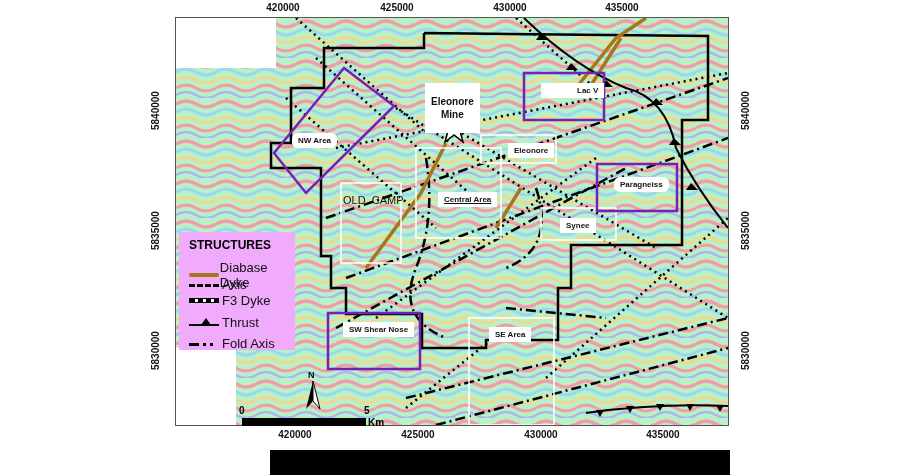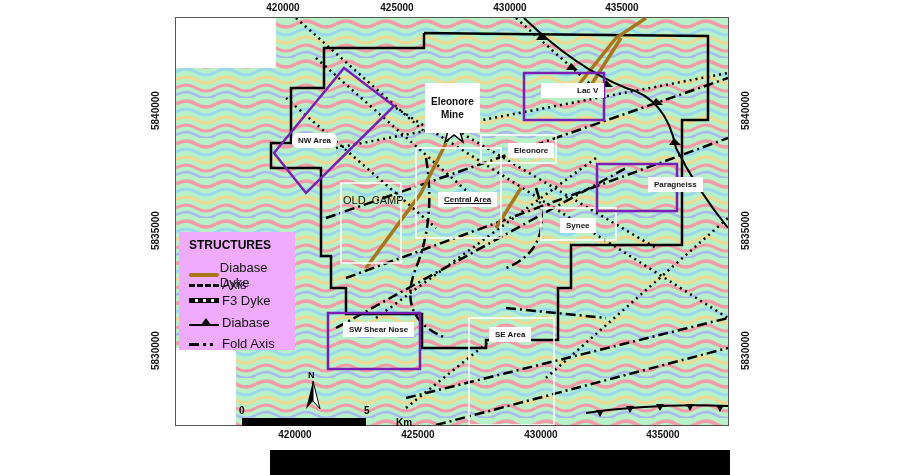--- a/index.html
+++ b/index.html
@@ -123,21 +123,21 @@
   </svg>
 </div>
 
 <div class="label" style="left:425px;top:83px;font-size:10px;line-height:13px;padding:12px 6px;">
   <div>Eleonore</div>
   <div>Mine</div>
 </div>
 <div class="label" style="left:541px;top:83px;padding-left:36px;">Lac V</div>
 <div class="label" style="left:292px;top:133px;border-radius:6px;">NW Area</div>
 <div class="label" style="left:508px;top:143px;">Eleonore</div>
-<div class="label" style="left:648px;top:177px;">Paragneiss</div>
+<div class="label" style="left:614px;top:177px;border-radius:6px;">Paragneiss</div>
 <div style="position:absolute;left:343px;top:194px;font-size:11px;font-weight:normal;color:#111;white-space:pre;">OLD  CAMP</div>
 <div class="label" style="left:438px;top:192px;text-decoration:underline;">Central Area</div>
 <div class="label" style="left:560px;top:218px;">Synee</div>
 <div class="label" style="left:343px;top:322px;">SW Shear Nose</div>
 <div class="label" style="left:489px;top:327px;">SE Area</div>
 
 <div class="legend">
   <div class="title">STRUCTURES</div>
   <div class="item" style="top:28px">
     <span class="sym">
@@ -155,21 +155,21 @@
     <span class="sym">
         <span style="position:absolute;left:0;top:1px;width:28px;height:3px;border:1px solid #000;background:repeating-linear-gradient(90deg,#000 0 5px,#fff 5px 8px);"></span>
       </span>
     <span>F3 Dyke</span>
   </div>
   <div class="item" style="top:83px">
     <span class="sym">
         <span style="position:absolute;left:0;top:5px;width:30px;border-top:2px solid #000;"></span>
         <span style="position:absolute;left:12px;top:-1px;width:0;height:0;border-left:5px solid transparent;border-right:5px solid transparent;border-bottom:7px solid #000;"></span>
       </span>
-    <span>Diabase</span>
+    <span>Thrust</span>
   </div>
   <div class="item" style="top:104px">
     <span class="sym">
         <span style="position:absolute;left:0;top:3px;width:10px;height:3px;background:#000;"></span>
         <span style="position:absolute;left:14px;top:3px;width:3px;height:3px;background:#000;"></span>
         <span style="position:absolute;left:21px;top:3px;width:3px;height:3px;background:#000;"></span>
       </span>
     <span>Fold Axis</span>
   </div>
 </div>
@@ -179,16 +179,16 @@
   <svg width="20" height="30" style="top:9px">
     <polygon points="10,0 3,28 10,20" fill="#000"></polygon>
     <polygon points="10,0 17,28 10,20" fill="#fff" stroke="#000" stroke-width="1"></polygon>
   </svg>
 </div>
 
 <div>
   <div style="position:absolute;left:239px;top:405px;font-size:10px;font-weight:bold;">0</div>
   <div style="position:absolute;left:364px;top:405px;font-size:10px;font-weight:bold;">5</div>
   <div style="position:absolute;left:242px;top:418px;width:124px;height:8px;background:#000;"></div>
-  <div style="position:absolute;left:368px;top:417px;font-size:10px;font-weight:bold;margin-left:28px;">Km</div>
+  <div style="position:absolute;left:368px;top:417px;font-size:10px;font-weight:bold;">Km</div>
 </div>
 
 <div class="blackbar"></div>
 
 </body></html>

